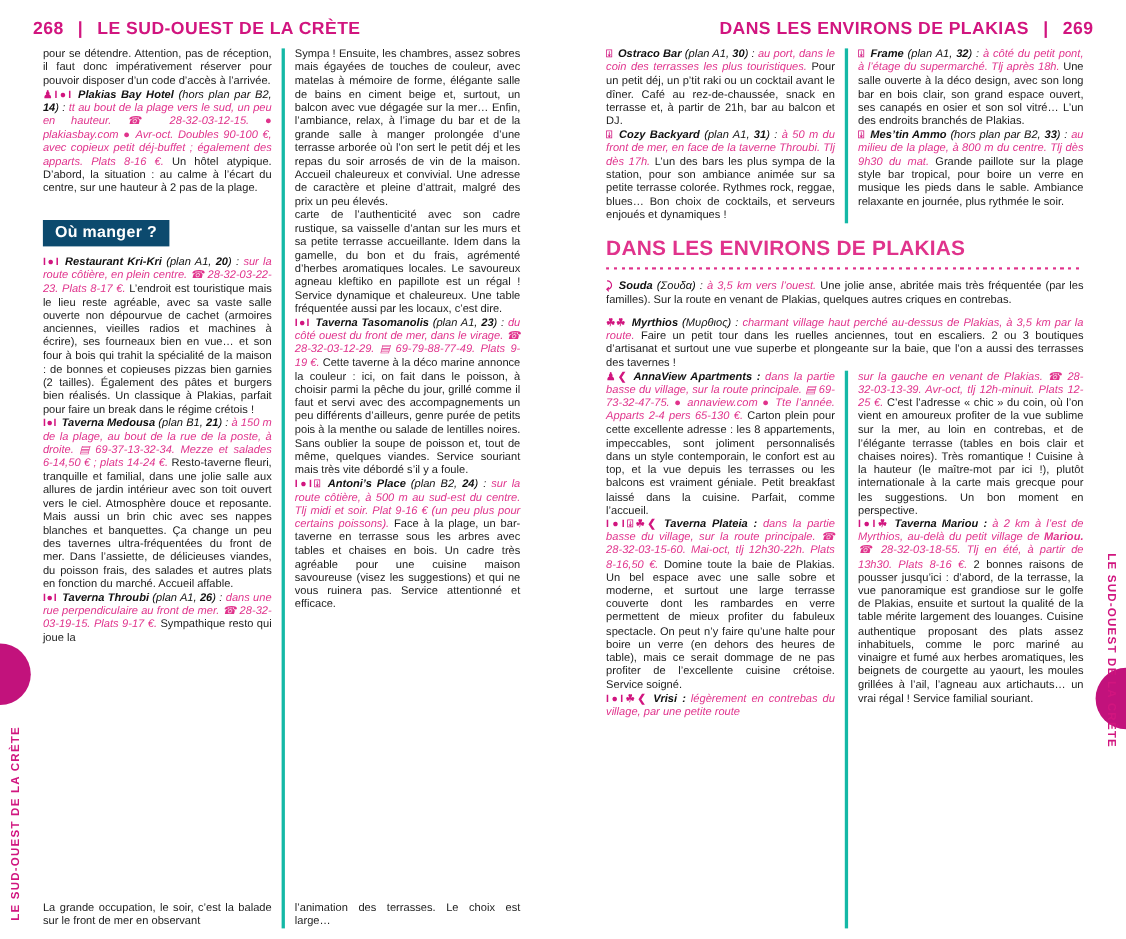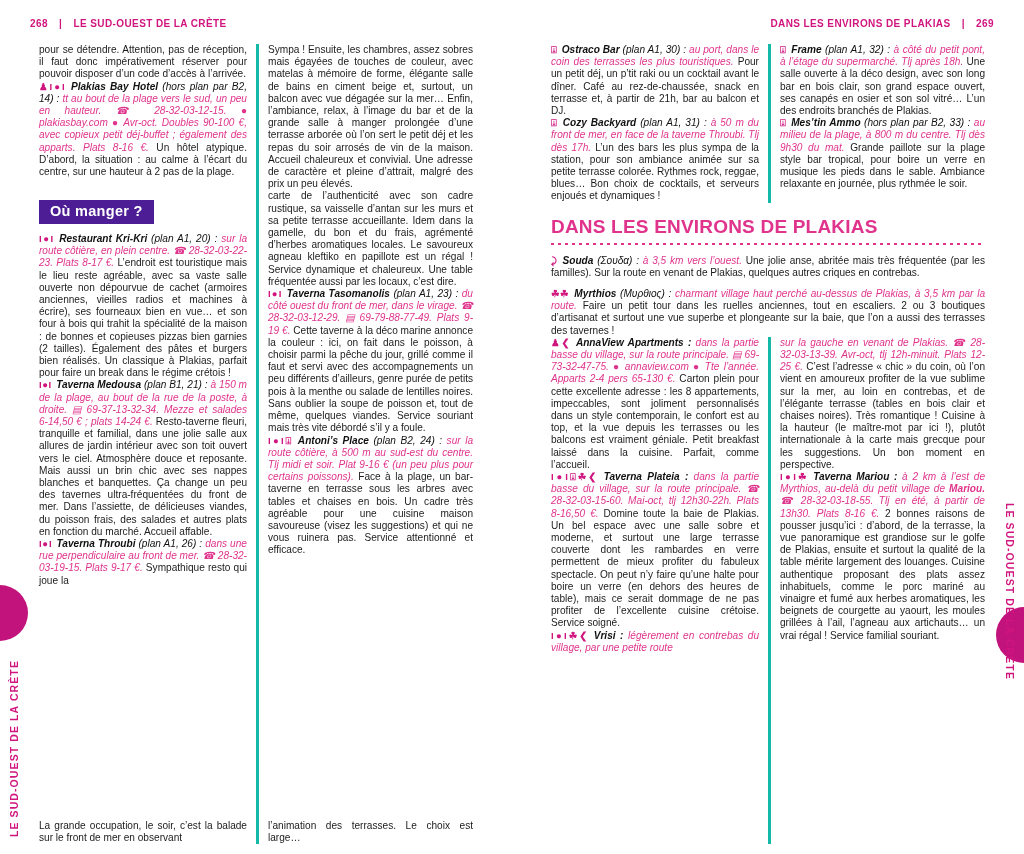--- a/index.html
+++ b/index.html
@@ -13,21 +13,21 @@
   .page {
     position: relative;
     width: 1024px; height: 854px;
     background: #fff;
   }
 
   
   .runhead {
     position: absolute;
     top: 18px;
-    font-size: 10px;
+    font-size: 16px;
     font-weight: bold;
     letter-spacing: 0.4px;
     color: #d1157f;
     white-space: nowrap;
   }
   .runhead.left  { left: 30px; }
   .runhead.right { right: 30px; text-align: right; }
   .runhead .folio { color: #d1157f; font-weight: bold; }
   .runhead .bar {
     display: inline-block;
@@ -81,35 +81,35 @@
   p.t + p.t { margin-top: 0; }
 
   .m { color: #e0338c; font-style: italic; }           
   .mb { color: #e0338c; font-style: italic; font-weight: bold; } 
   .name {
     color: #111;
     font-style: italic;
     font-weight: bold;
   }
   .paren { color: #111; font-style: italic; font-weight: normal; }
-  .num { color: #111; font-style: italic; font-weight: normal; }
+  .num { color: #111; font-style: italic; font-weight: bold; }
 
   
   .pic {
     color: #d1157f;
     font-weight: bold;
     font-size: 9.6px;
     letter-spacing: 0.5px;
     margin-right: 1.5px;
   }
 
   
   .sec-box {
     display: inline-block;
-    background: #4c1d95;
+    background: #0c4a6e;
     color: #ffffff;
     font-size: 14.5px;
     font-weight: bold;
     letter-spacing: 0.3px;
     padding: 4px 11px 5px 11px;
     margin: 10px 0 9px 0;
     line-height: 1;
   }
 
   

